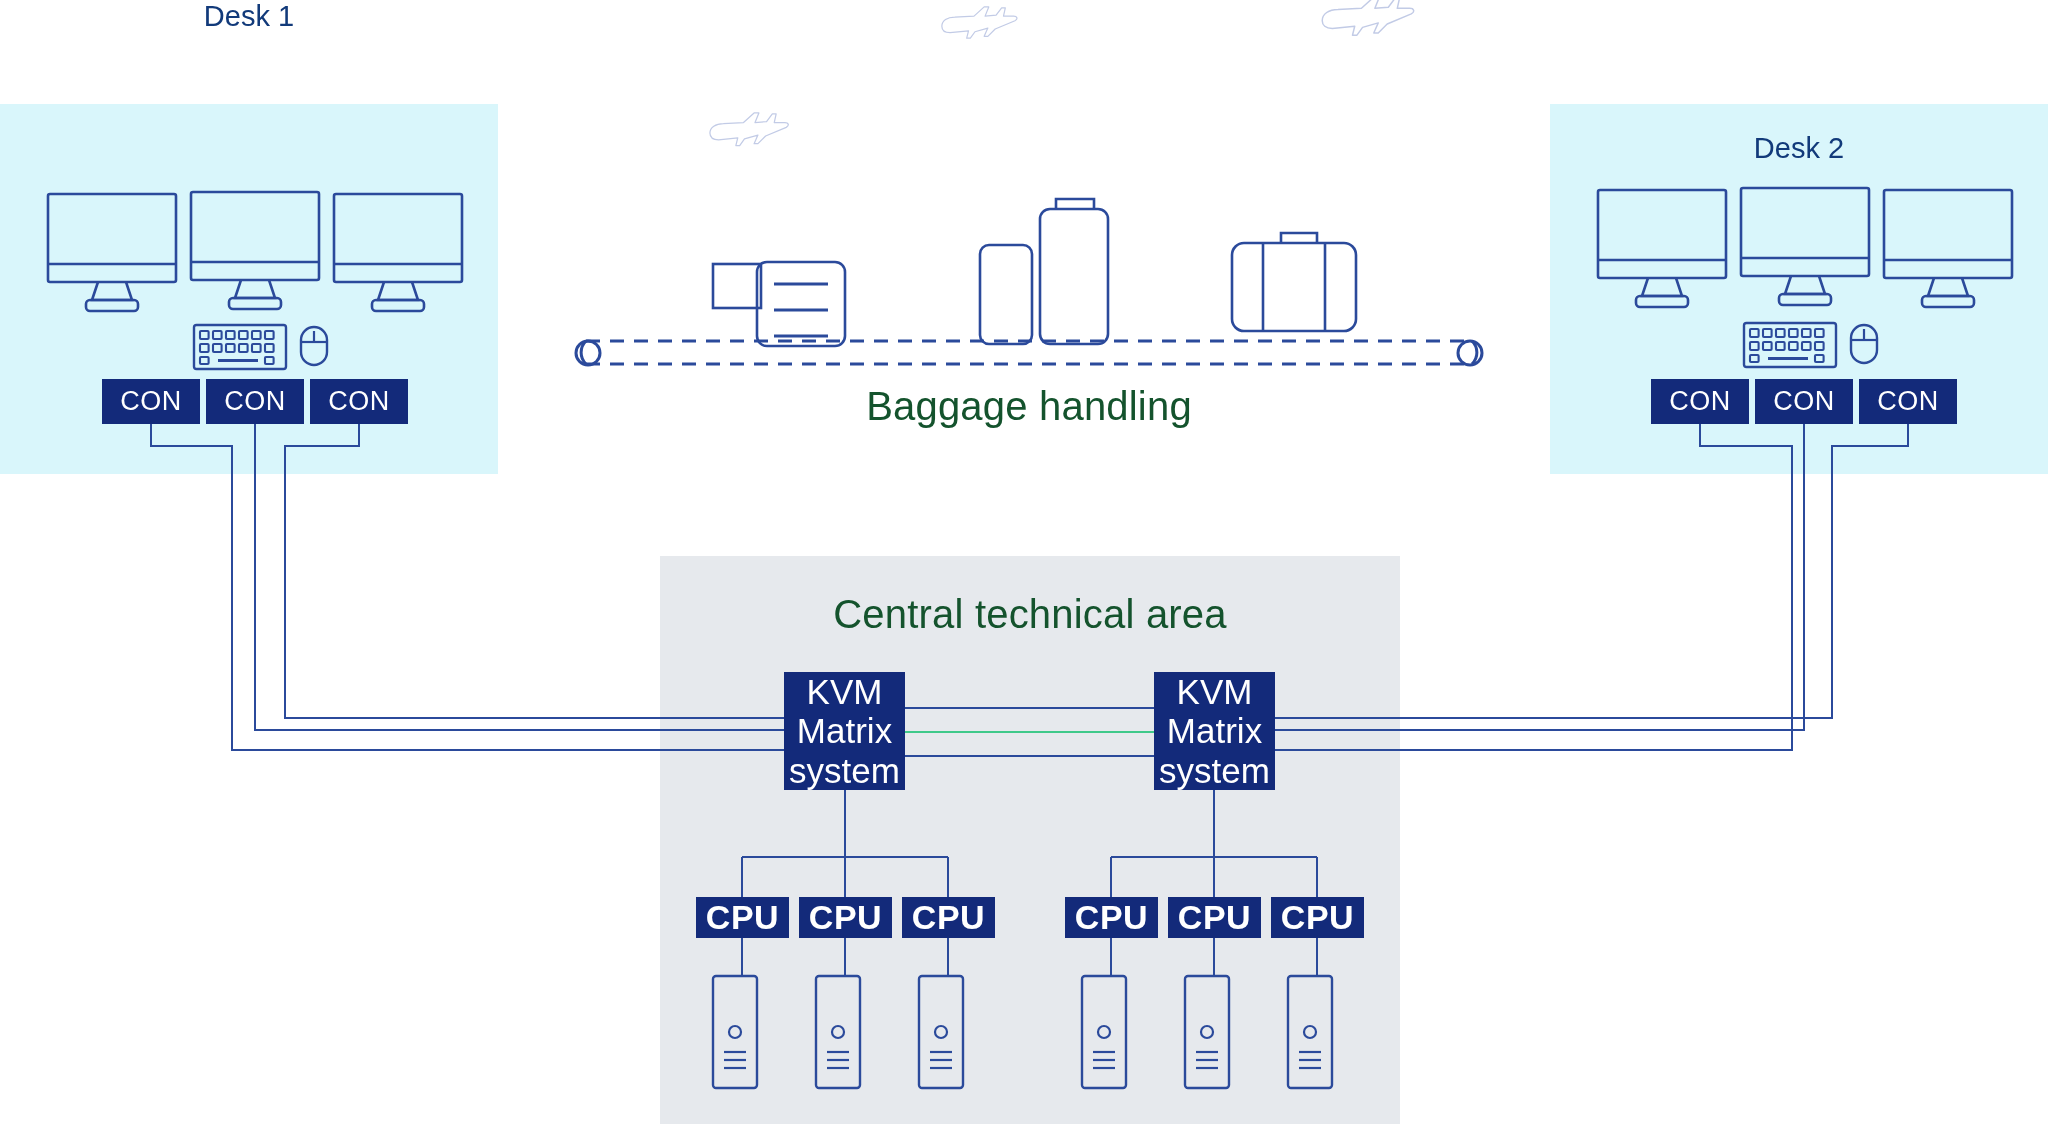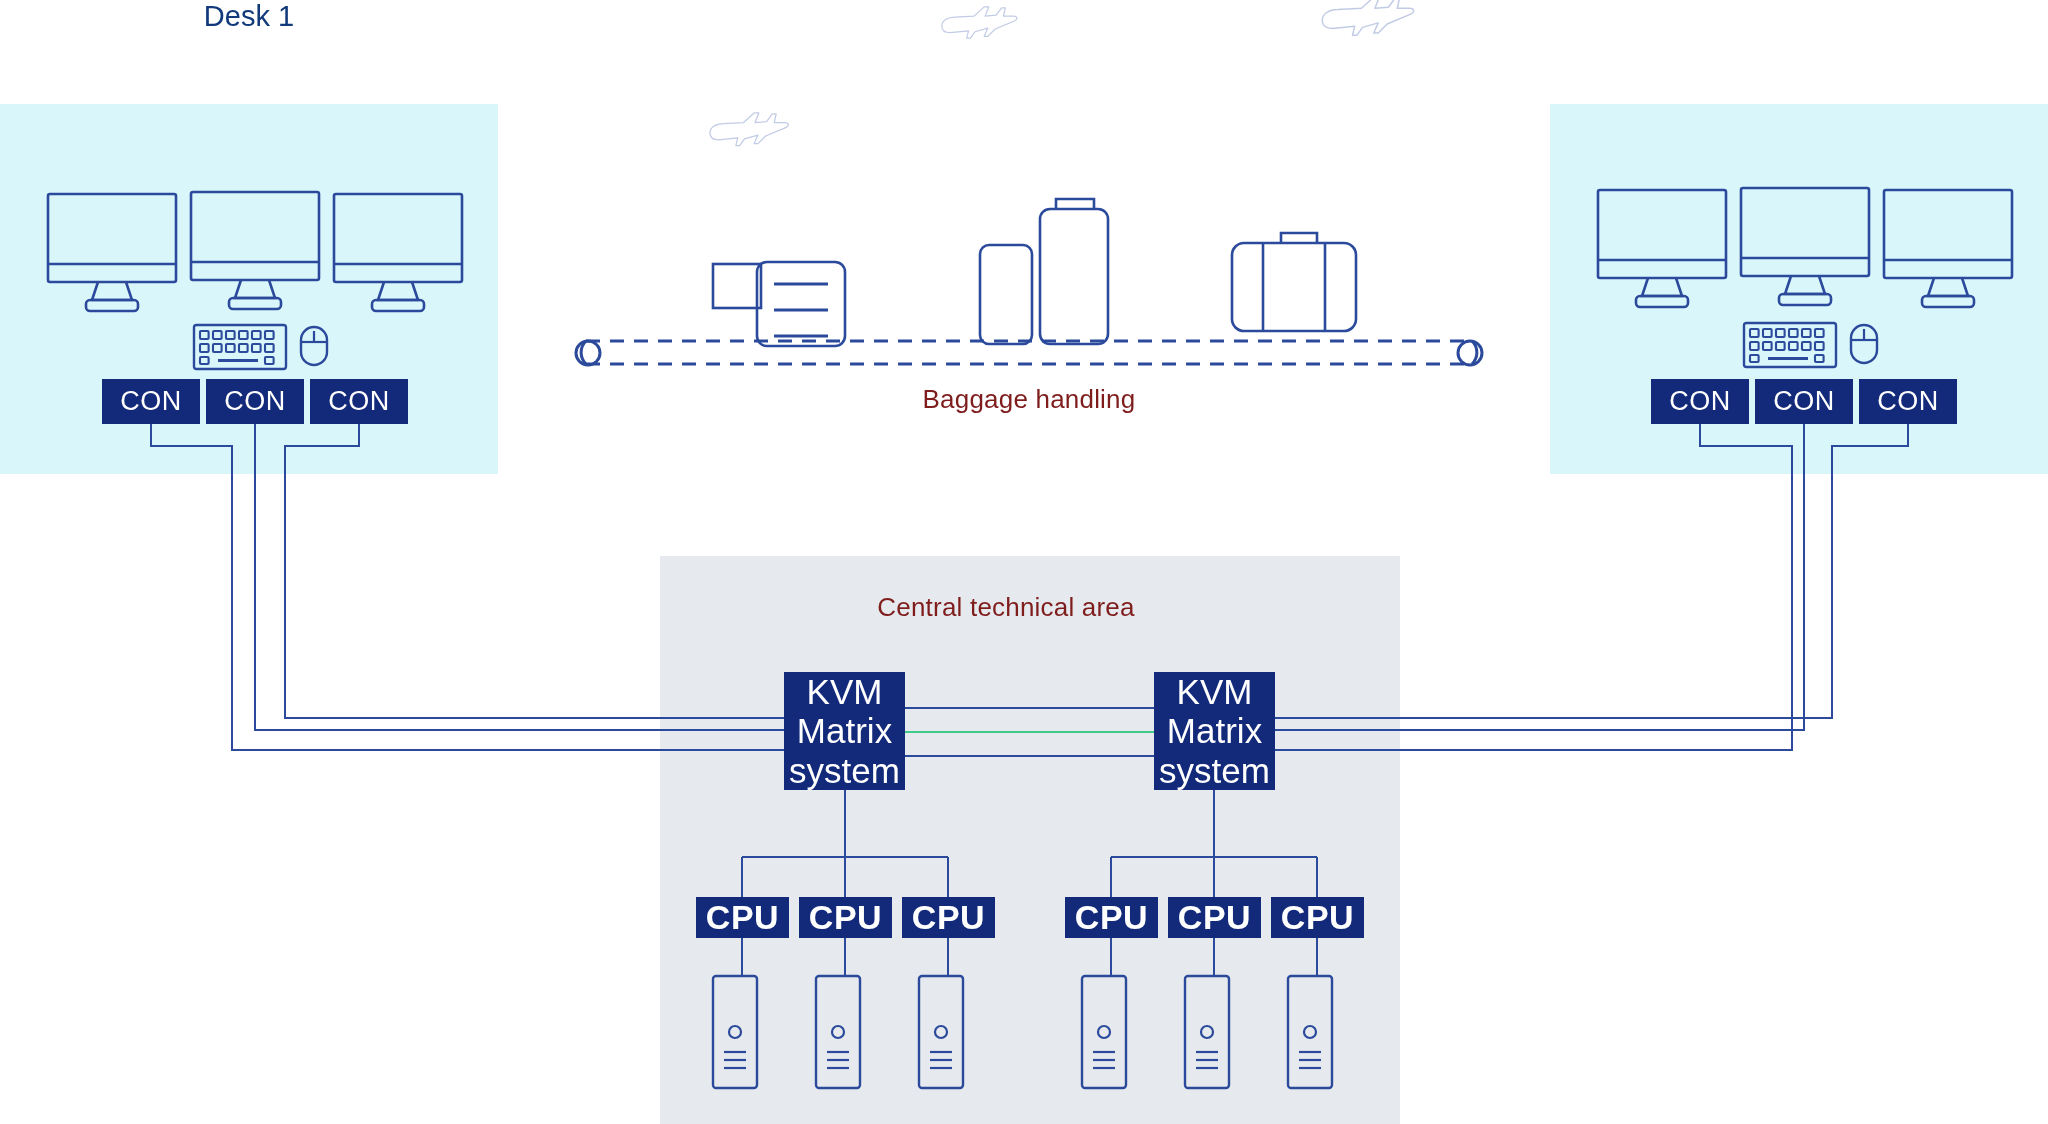--- a/index.html
+++ b/index.html
@@ -2,21 +2,21 @@
 <html><head>
 <meta charset="utf-8">
 <style>
   html,body{margin:0;padding:0;background:#ffffff;}
   body{width:2048px;height:1124px;position:relative;overflow:hidden;
        font-family:"Liberation Sans","DejaVu Sans",sans-serif;}
   #stage{position:absolute;inset:0;width:2048px;height:1124px;}
   svg.layer{position:absolute;left:0;top:0;width:2048px;height:1124px;}
   .lbl{position:absolute;color:#1f3c88;white-space:nowrap;}
   .desk-title{font-size:29px;color:#123a7a;font-weight:400;}
-  .section-title{font-size:26px;color:#7f1d1d;letter-spacing:.2px;}
+  .section-title{font-size:40px;color:#14532d;letter-spacing:.2px;}
   .boxlabel{position:absolute;display:flex;align-items:center;justify-content:center;
             color:#ffffff;text-align:center;line-height:1.12;pointer-events:none;}
   .con-label{font-size:27px;font-weight:400;letter-spacing:.5px;}
   .kvm-label{font-size:35px;font-weight:400;}
   .cpu-label{font-size:34px;font-weight:700;letter-spacing:.5px;}
 </style>
 </head>
 <body>
 
 <div id="stage">
@@ -214,22 +214,23 @@
 
     <rect x="696" y="897" width="93" height="41" fill="#132a7a"></rect>
     <rect x="799" y="897" width="93" height="41" fill="#132a7a"></rect>
     <rect x="902" y="897" width="93" height="41" fill="#132a7a"></rect>
     <rect x="1065" y="897" width="93" height="41" fill="#132a7a"></rect>
     <rect x="1168" y="897" width="93" height="41" fill="#132a7a"></rect>
     <rect x="1271" y="897" width="93" height="41" fill="#132a7a"></rect>
   </svg>
 
   <div class="lbl desk-title" style="left:0;top:135;width:498px;text-align:center;">Desk 1</div>
+  <div class="lbl desk-title" style="left:1550px;top:132px;width:498px;text-align:center;">Desk 2</div>
   <div class="lbl section-title" style="left:586px;top:384px;width:886px;text-align:center;">Baggage handling</div>
-  <div class="lbl section-title" style="left:636px;top:592px;width:740px;text-align:center;">Central technical area</div>
+  <div class="lbl section-title" style="left:660px;top:592px;width:740px;text-align:center;">Central technical area</div>
 
   <div class="boxlabel con-label" style="left:102px;top:379px;width:98px;height:45px;">CON</div>
   <div class="boxlabel con-label" style="left:206px;top:379px;width:98px;height:45px;">CON</div>
   <div class="boxlabel con-label" style="left:310px;top:379px;width:98px;height:45px;">CON</div>
   <div class="boxlabel con-label" style="left:1651px;top:379px;width:98px;height:45px;">CON</div>
   <div class="boxlabel con-label" style="left:1755px;top:379px;width:98px;height:45px;">CON</div>
   <div class="boxlabel con-label" style="left:1859px;top:379px;width:98px;height:45px;">CON</div>
 
   <div class="boxlabel kvm-label" style="left:784px;top:672px;width:121px;height:118px;flex-direction:column;">
     <span>KVM</span>

